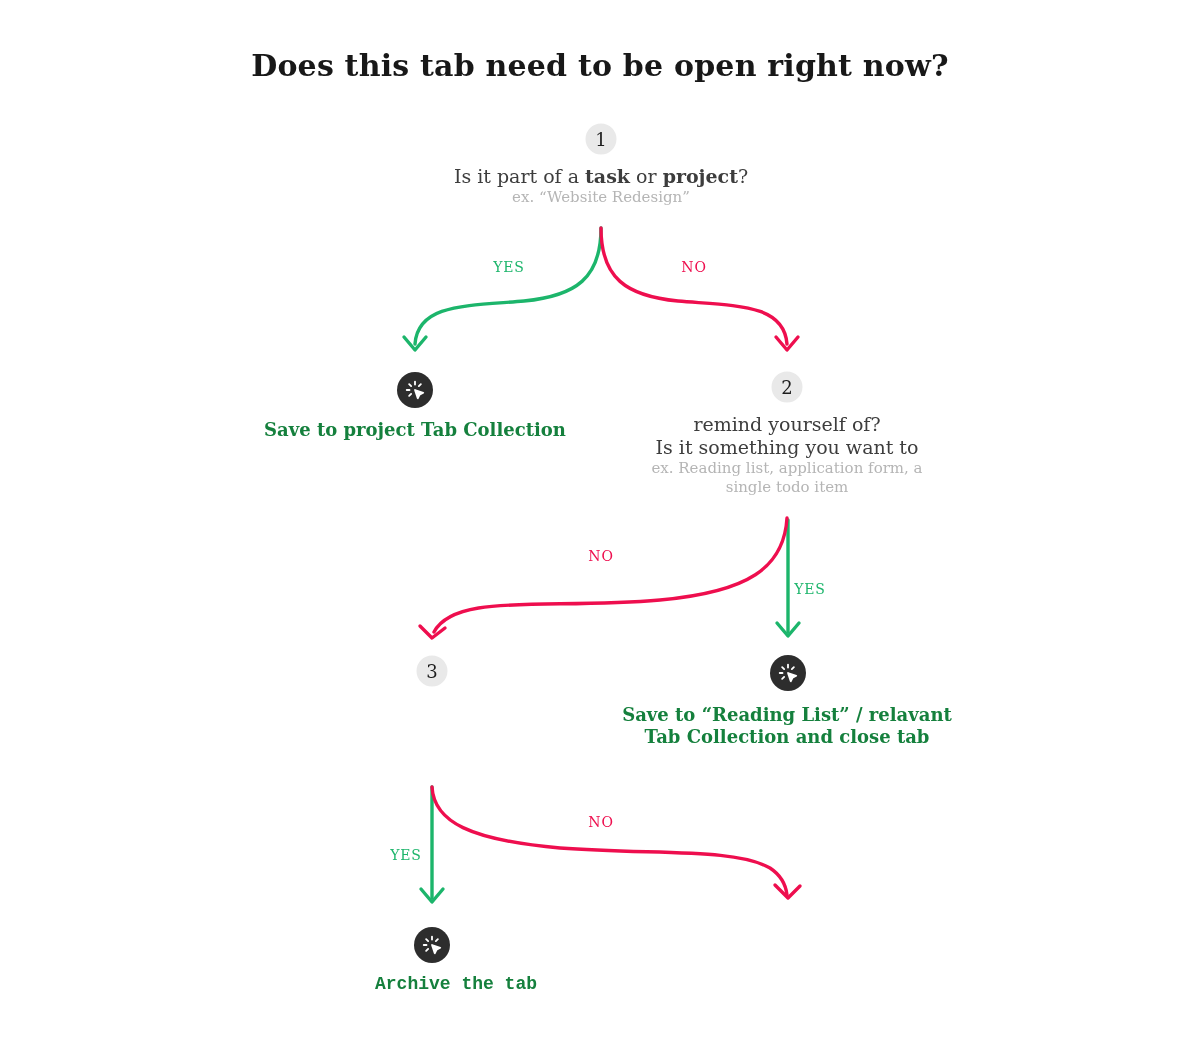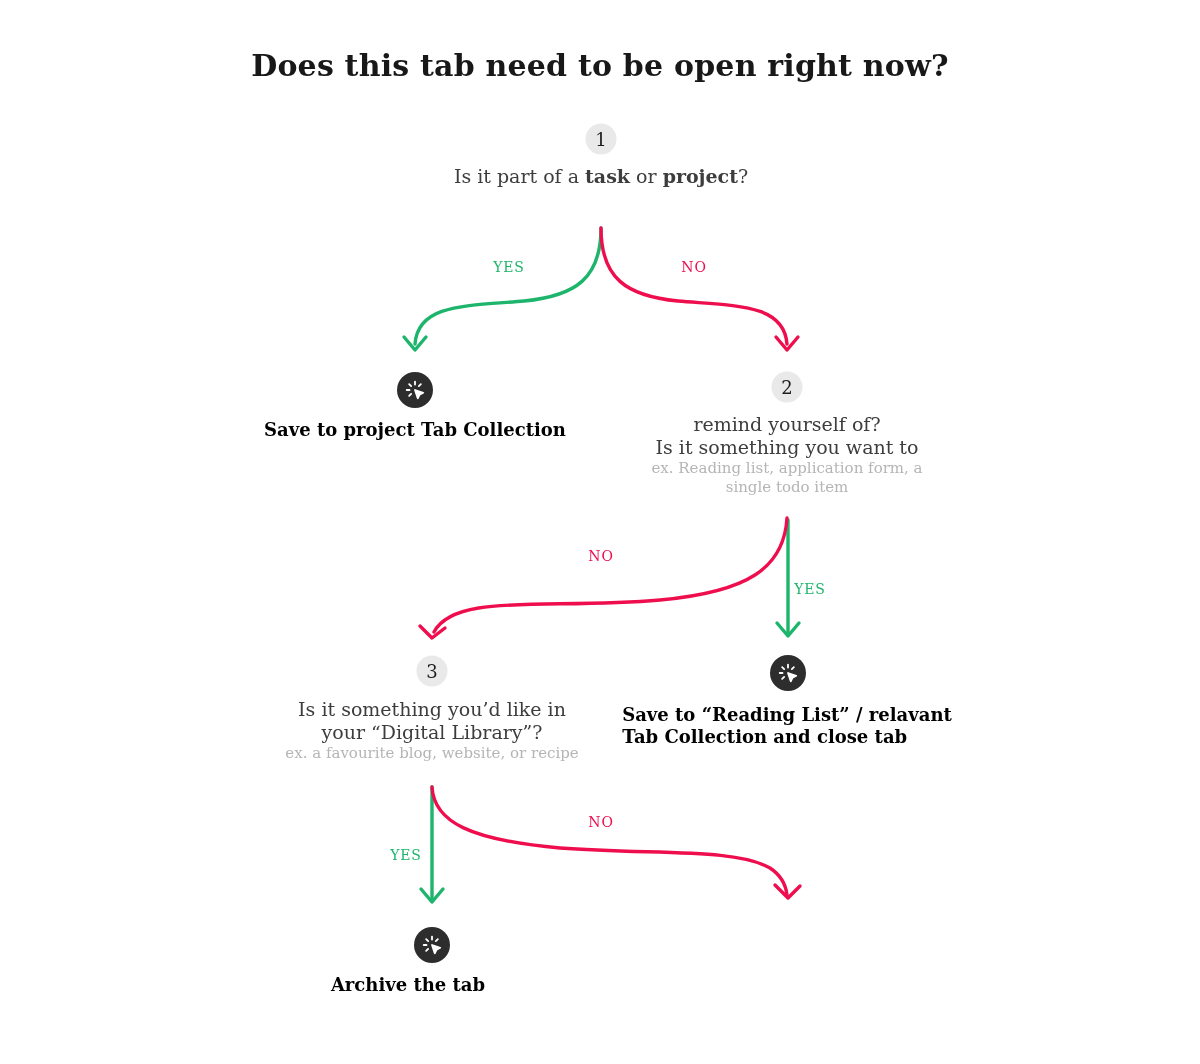--- a/index.html
+++ b/index.html
@@ -41,21 +41,21 @@
   .edge-label.yes{color:var(--c-yes);}
   .edge-label.no{color:var(--c-no);}
   .qblock{
     position:absolute;transform:translateX(-50%);
     text-align:center;color:var(--c-question);
   }
   .qline{font-size:19px;line-height:23px;}
   .subline{font-size:15px;line-height:18.5px;color:var(--c-sub);}
   .result{
     position:absolute;transform:translateX(-50%);
-    color:#000000;font-weight:bold;
+    text-align:center;color:#15803d;font-weight:bold;
     font-size:18px;line-height:21.5px;white-space:nowrap;
   }
   .click-icon{
     position:absolute;width:36px;height:36px;border-radius:50%;
     background:var(--c-icon);transform:translate(-50%,-50%);
     display:flex;align-items:center;justify-content:center;
   }
   .click-icon svg{width:22px;height:22px;display:block;}
 </style>
 </head>
@@ -98,20 +98,21 @@
   <div class="edge-label yes" style="left:509px;top:267px;">YES</div>
   <div class="edge-label no" style="left:694px;top:267px;">NO</div>
   <div class="edge-label no" style="left:601px;top:556px;">NO</div>
   <div class="edge-label yes" style="left:810px;top:589px;">YES</div>
   <div class="edge-label no" style="left:601px;top:822px;">NO</div>
   <div class="edge-label yes" style="left:406px;top:855px;">YES</div>
 
   <div class="badge" style="left:601px;top:139px;">1</div>
   <div class="qblock" style="left:601px;top:165px;width:480px;">
     <div class="qline"><span>Is it part of a </span><b>task</b><span> or </span><b>project</b><span>?</span></div>
+    <div class="subline">ex. “Website Redesign”</div>
   </div>
 
   <div class="click-icon" style="left:415px;top:390px;">
     <svg viewBox="0 0 24 24">
       <g stroke="#ffffff" stroke-width="2" stroke-linecap="round" stroke-linejoin="round" fill="none">
         <path d="M3 12h3"></path>
           <path d="M12 3v3"></path>
           <path d="M7.8 7.8L5.6 5.6"></path>
           <path d="M16.2 7.8l2.2-2.2"></path>
           <path d="M7.8 16.2l-2.2 2.2"></path>
@@ -140,34 +141,29 @@
         <path d="M12 12l9 3l-4 2l-2 4l-3 -9" fill="#ffffff"></path>
       </g>
     </svg>
   </div>
   <div class="result" style="left:787px;top:704px;">
     <div>Save to “Reading List” / relavant</div>
     <div>Tab Collection and close tab</div>
   </div>
 
   <div class="badge" style="left:432px;top:671px;">3</div>
-  <div class="qblock" style="left:432px;top:698px;width:420px;">
-    <div class="qline">Is it something you’d like in</div>
-    <div class="qline">your “Digital Library”?</div>
-    <div class="subline">ex. a favourite blog, website, or recipe</div>
-  </div>
 
   <div class="click-icon" style="left:432px;top:945px;">
     <svg viewBox="0 0 24 24">
       <g stroke="#ffffff" stroke-width="2" stroke-linecap="round" stroke-linejoin="round" fill="none">
         <path d="M3 12h3"></path>
           <path d="M12 3v3"></path>
           <path d="M7.8 7.8L5.6 5.6"></path>
           <path d="M16.2 7.8l2.2-2.2"></path>
           <path d="M7.8 16.2l-2.2 2.2"></path>
         <path d="M12 12l9 3l-4 2l-2 4l-3 -9" fill="#ffffff"></path>
       </g>
     </svg>
   </div>
-  <div class="result" style="left:408px;top:974px;">Archive the tab</div>
+  <div class="result" style="left:456px;top:974px;font-family:Liberation Mono, monospace;">Archive the tab</div>
 
 
 </div>
 
 </body></html>

